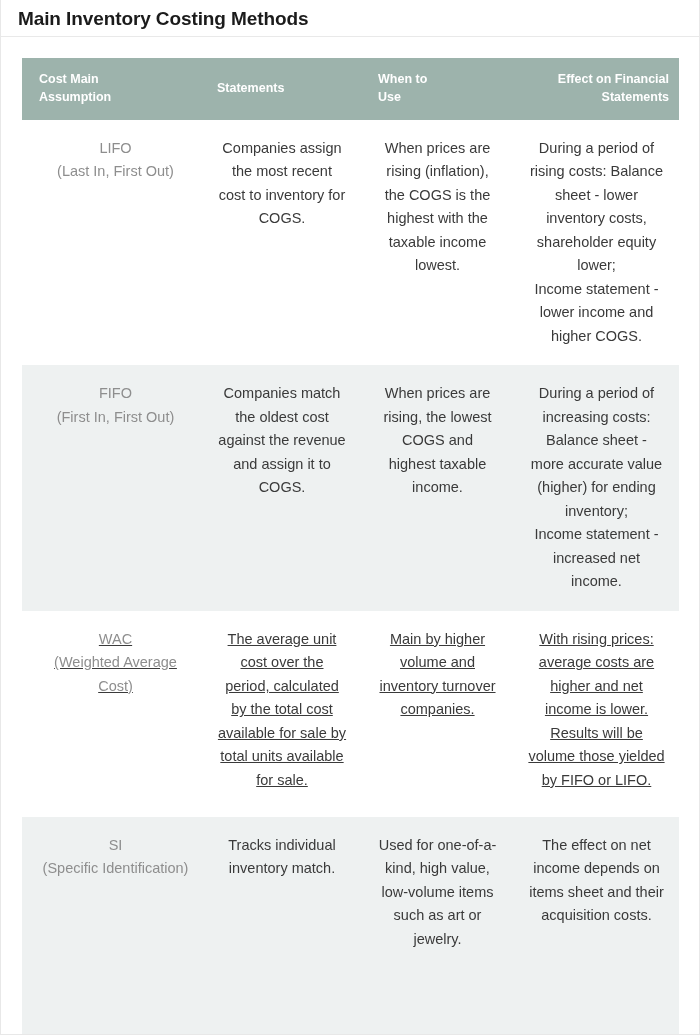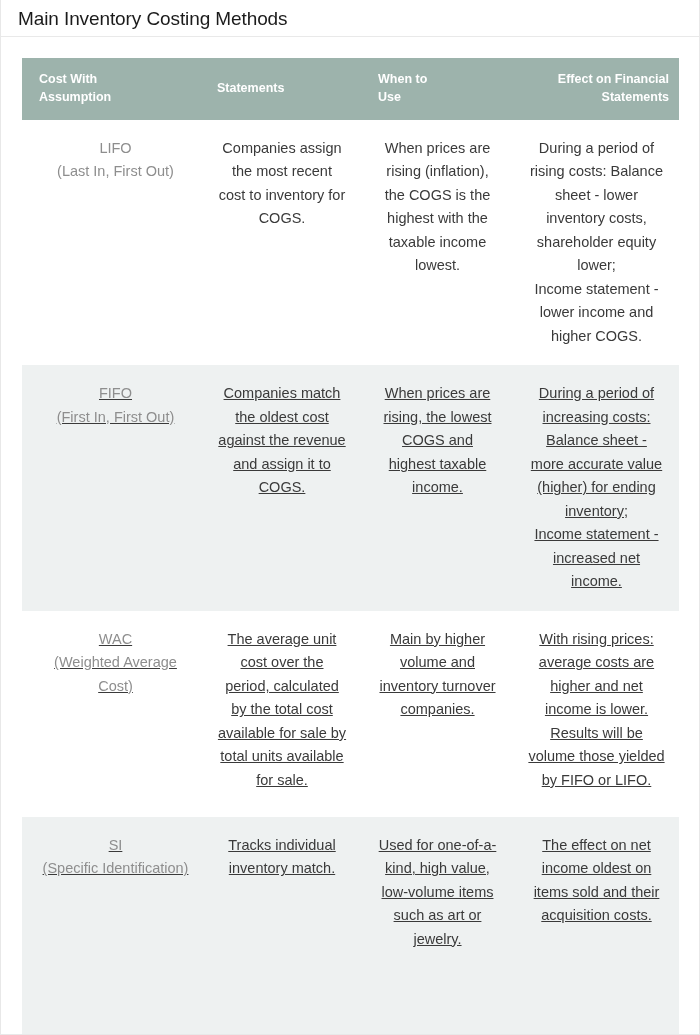--- a/index.html
+++ b/index.html
@@ -29,21 +29,21 @@
   .title-bar {
     height: 37px;
     display: flex;
     align-items: center;
     padding-left: 17px;
     border-bottom: 1px solid #e9e9e9;
     background: #ffffff;
   }
   .title-text {
     font-size: 19px;
-    font-weight: normal;
+    font-weight: bold;
     color: #1b1b1b;
     letter-spacing: -0.1px;
     line-height: 1;
   }
 
   
   .table-wrap {
     padding: 21px 21px 0 21px;
   }
   table.costing-table {
@@ -72,21 +72,20 @@
   thead th .hcell {
     padding: 0 14px 0 17px;
   }
   thead th.center .hcell {
     text-align: right;
     padding: 0 10px;
   }
 
   tbody tr.row-alt td {
     background: #eef1f1;
-    text-decoration: underline;
   }
   tbody tr.row-plain td {
     background: #ffffff;
   }
 
   tbody td {
     vertical-align: top;
     padding: 0;
     font-size: 14.5px;
     line-height: 1.62;
@@ -121,21 +120,21 @@
     <table class="costing-table">
       <colgroup>
         <col class="c1">
           <col class="c2">
           <col class="c3">
           <col class="c4">
       </colgroup>
       <thead>
         <tr>
           <th>
-            <div class="hcell cell-text">Cost With
+            <div class="hcell cell-text">Cost Main
 Assumption</div>
           </th>
           <th>
             <div class="hcell cell-text">Statements</div>
           </th>
           <th>
             <div class="hcell cell-text">When to
 Use</div>
           </th>
           <th class="center">
@@ -201,21 +200,21 @@
             <div class="cell cell-text">SI
 (Specific Identification)</div>
           </td>
           <td>
             <div class="cell cell-text">Tracks individual inventory match.</div>
           </td>
           <td>
             <div class="cell cell-text">Used for one-of-a-kind, high value, low-volume items such as art or jewelry.</div>
           </td>
           <td>
-            <div class="cell cell-text">The effect on net income oldest on items sold and their acquisition costs.</div>
+            <div class="cell cell-text">The effect on net income depends on items sheet and their acquisition costs.</div>
           </td>
         </tr>
 
       </tbody>
     </table>
   </div>
 
 </div>
 
 </body></html>

